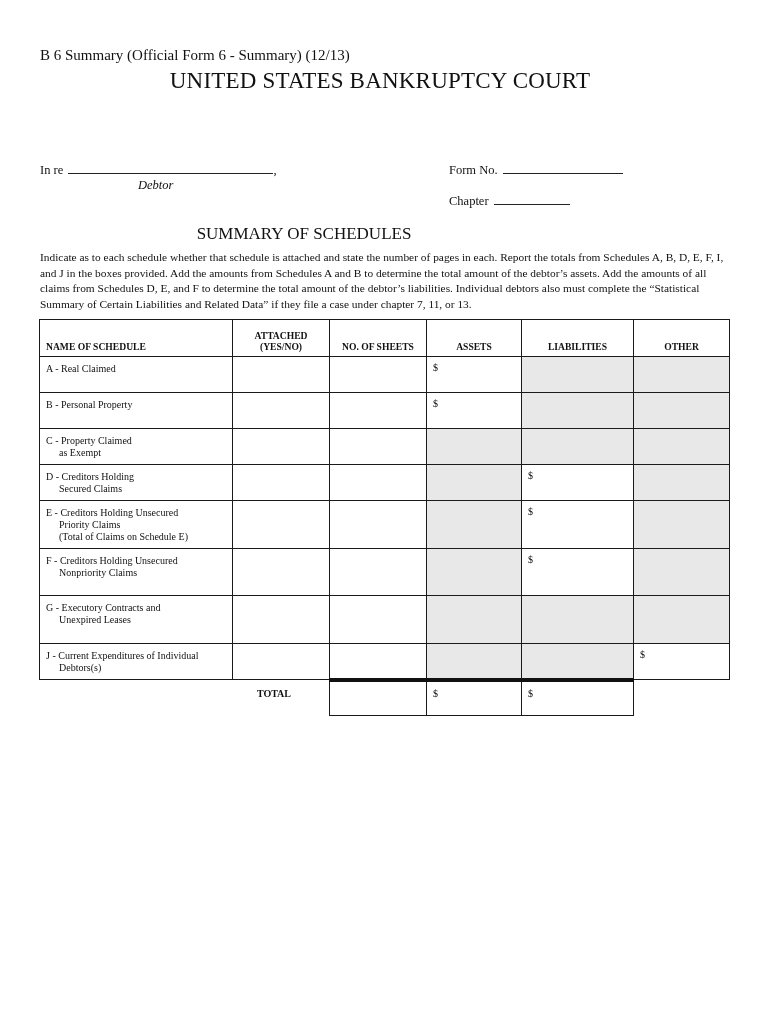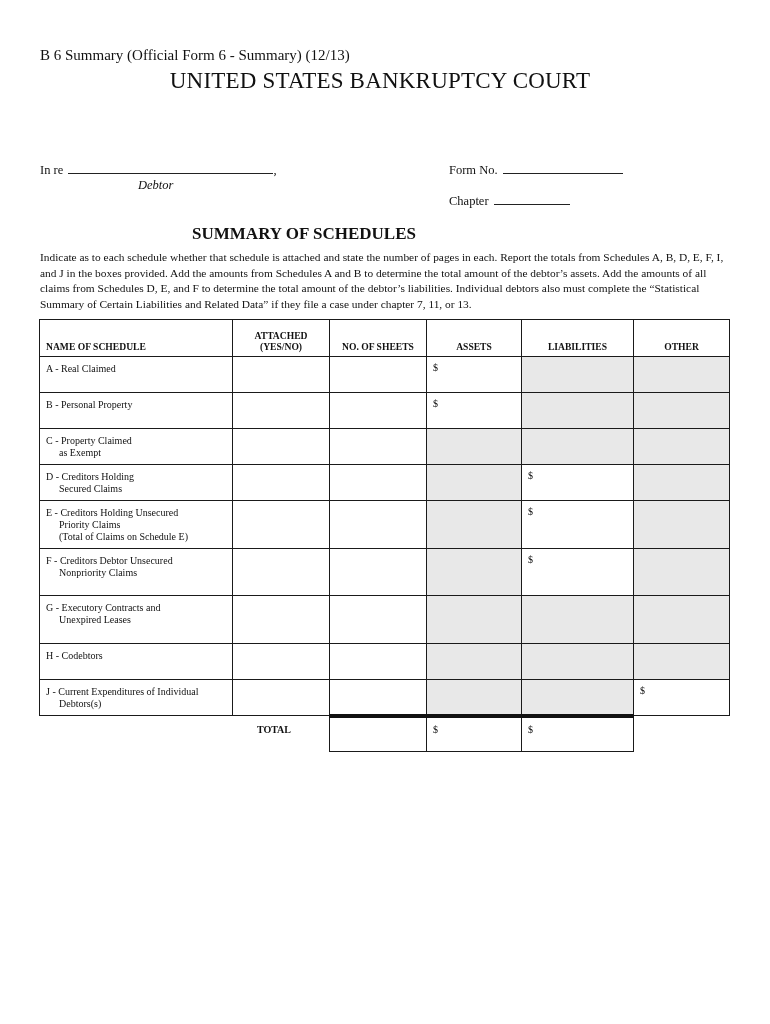--- a/index.html
+++ b/index.html
@@ -14,21 +14,21 @@
   }
 
   .inre { position: absolute; left: 40px; top: 162px; font-size: 12.5px; }
   .line { display: inline-block; border-bottom: 1px solid #222; height: 11px; vertical-align: baseline; }
   .debtor-label { position: absolute; left: 138px; top: 178px; font-size: 12.5px; font-style: italic; }
   .caseno { position: absolute; left: 449px; top: 162px; font-size: 12.5px; }
   .chapter { position: absolute; left: 449px; top: 193px; font-size: 12.5px; }
 
   .summary-title {
     position: absolute; left: 0; width: 608px; top: 224px; text-align: center;
-    font-size: 17px; font-weight: bold;
+    font-size: 17px; font-weight: normal;
   }
   .instructions {
     position: absolute; left: 40px; width: 690px; top: 250px;
     font-size: 11.4px; line-height: 15.6px;
   }
 
   table.sched {
     position: absolute; left: 39px; top: 319px;
     border-collapse: collapse; table-layout: fixed;
     font-size: 10px;
@@ -140,45 +140,37 @@
     <tr style="height:48px">
       <td class="name"><span>E - Creditors Holding Unsecured</span><span class="indent">Priority Claims</span><span class="indent">(Total of Claims on Schedule E)</span></td>
       <td></td>
       <td></td>
       <td class="shade"></td>
       <td class="money">$</td>
       <td class="shade"></td>
     </tr>
 
     <tr style="height:47px">
-      <td class="name"><span>F - Creditors Debtor Unsecured</span><span class="indent">Nonpriority Claims</span></td>
+      <td class="name"><span>F - Creditors Holding Unsecured</span><span class="indent">Nonpriority Claims</span></td>
       <td></td>
       <td></td>
       <td class="shade"></td>
       <td class="money">$</td>
       <td class="shade"></td>
     </tr>
 
     <tr style="height:48px">
       <td class="name"><span>G - Executory Contracts and</span><span class="indent">Unexpired Leases</span></td>
       <td></td>
       <td></td>
       <td class="shade"></td>
       <td class="shade"></td>
       <td class="shade"></td>
     </tr>
 
-    <tr style="height:36px">
-      <td class="name"><span>H - Codebtors</span></td>
-      <td></td>
-      <td></td>
-      <td class="shade"></td>
-      <td class="shade"></td>
-      <td class="shade"></td>
-    </tr>
 
 
     <tr style="height:36px">
       <td class="name"><span>J - Current Expenditures of Individual</span><span class="indent">Debtors(s)</span></td>
       <td></td>
       <td></td>
       <td class="shade"></td>
       <td class="shade"></td>
       <td class="money">$</td>
     </tr>

